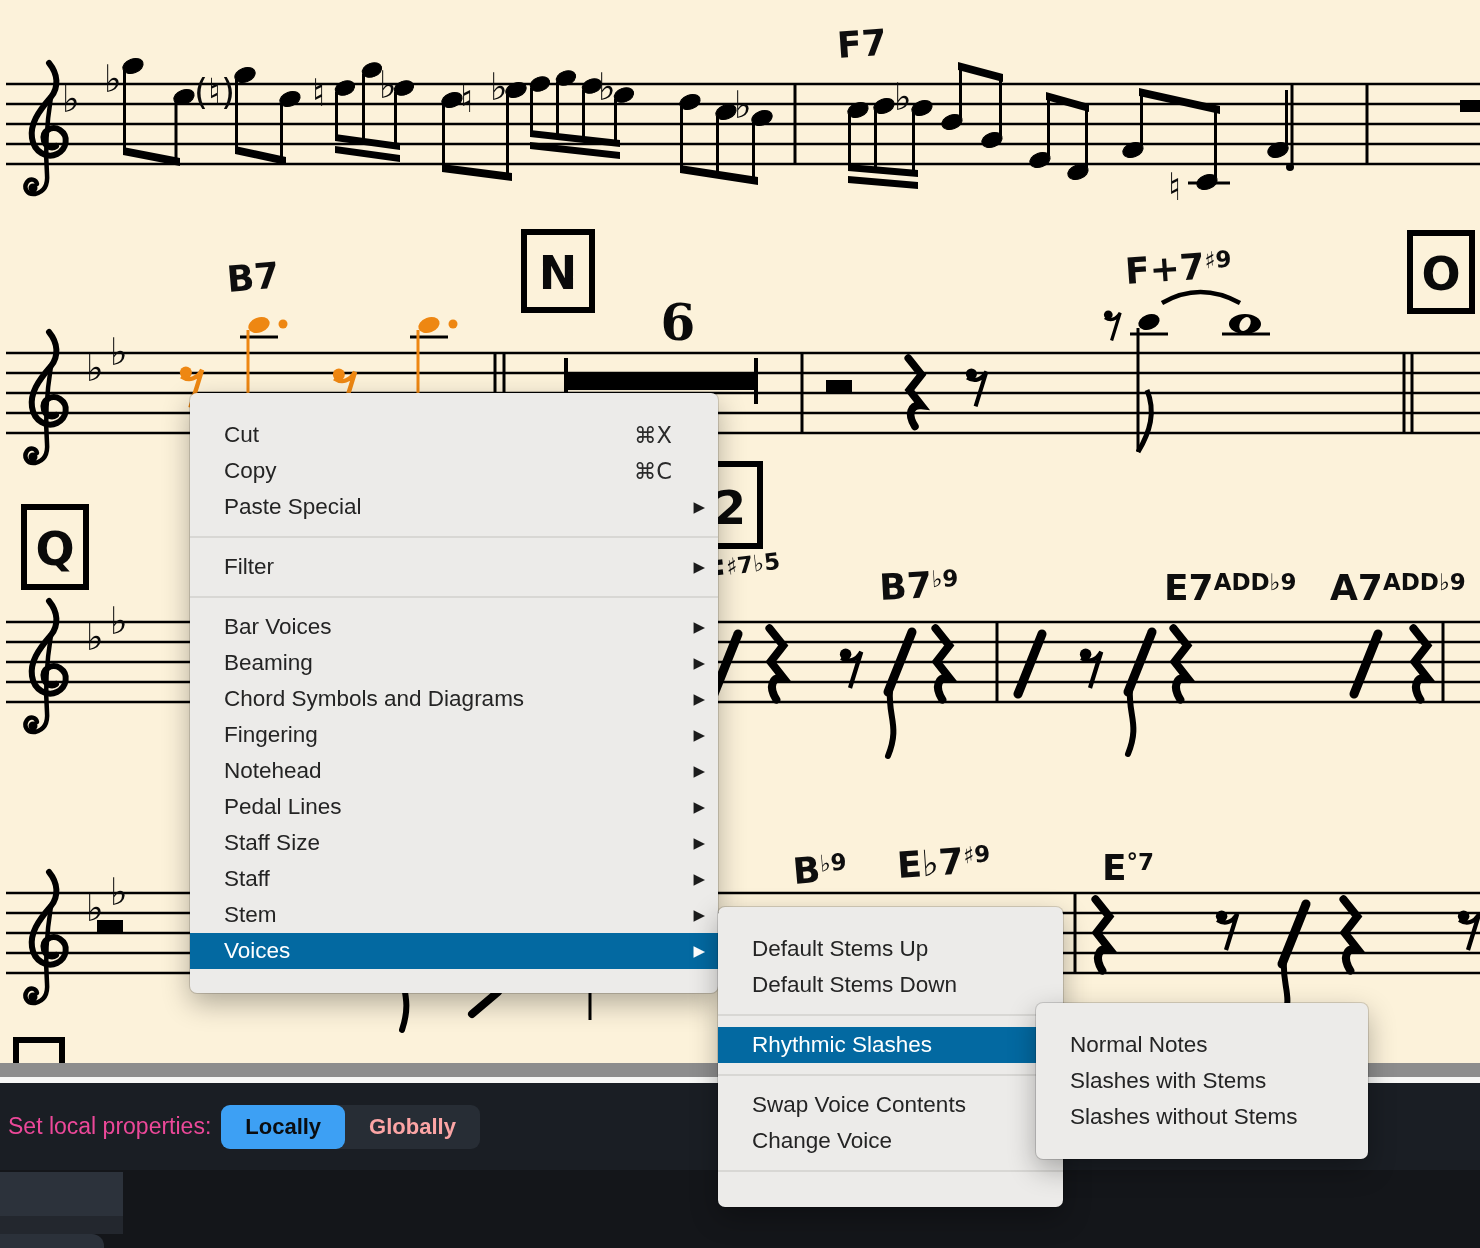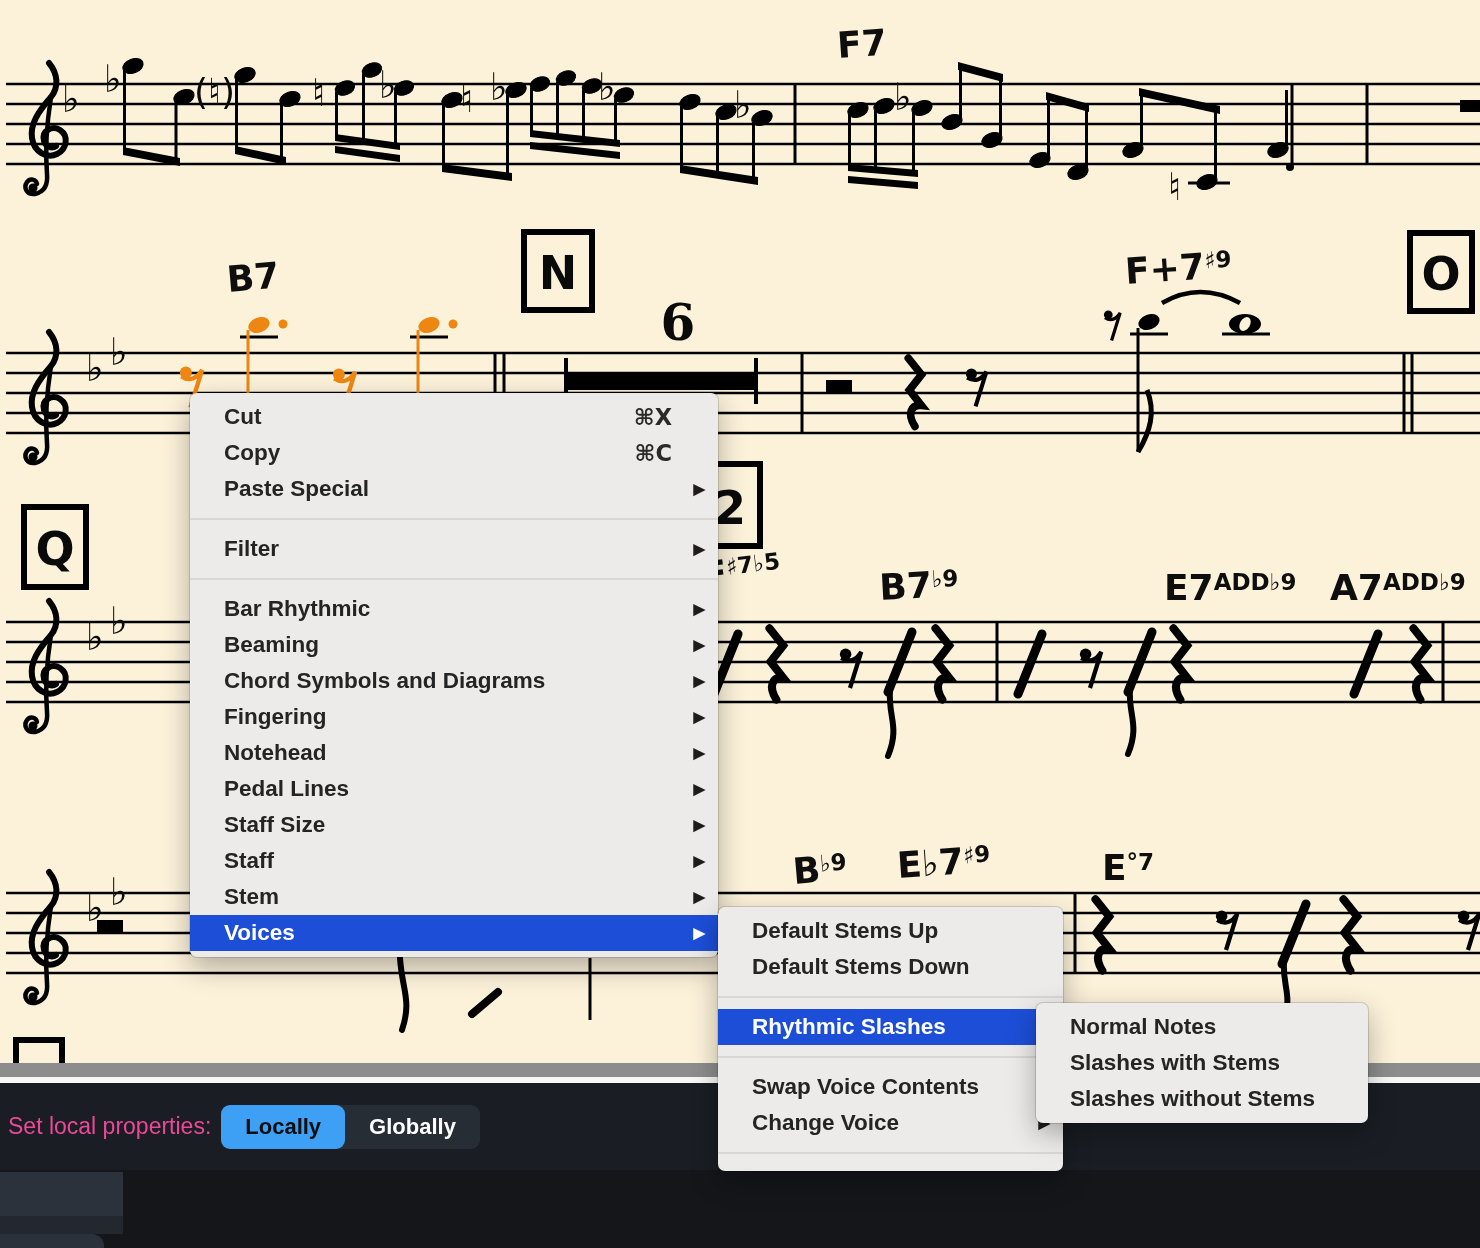--- a/index.html
+++ b/index.html
@@ -12,39 +12,39 @@
   .acc{font-family:"DejaVu Sans",sans-serif;font-size:38px;fill:#0a0a0a;}
   .acc-paren{font-family:"DejaVu Sans",sans-serif;font-size:36px;fill:#0a0a0a;}
   .chord{font-family:"DejaVu Sans",sans-serif;font-weight:bold;fill:#0e0e0e;font-size:36px;}
   .chord .sup{font-size:23px;}
   .rmark{font-family:"DejaVu Sans",sans-serif;font-weight:bold;font-size:46px;fill:#0a0a0a;text-anchor:middle;}
   .mrnum{font-family:"DejaVu Serif",serif;font-weight:bold;font-size:50px;fill:#0a0a0a;text-anchor:middle;}
 
   
   .menu{position:absolute;background:#ecebe9;border-radius:7px;z-index:30;
         box-shadow:0 10px 28px rgba(0,0,0,.30),0 0 0 1px rgba(0,0,0,.14);
-        padding:6px 0;font-size:22.5px;color:#242424;font-weight:bold;}
+        padding:24px 0;font-size:22.5px;color:#242424;}
   .mi{position:relative;height:36px;display:flex;align-items:center;padding-left:34px;}
   .mi .lbl{white-space:nowrap;}
   .mi .sc{margin-left:auto;margin-right:46px;font-family:"DejaVu Sans",sans-serif;color:#2a2a2a;}
   .mi .arr{position:absolute;right:13px;top:50%;transform:translateY(-50%);font-size:15px;color:#1c1c1c;}
-  .mi.hl{background:#1d4ed8;color:#ffffff;}
+  .mi.hl{background:#0369a1;color:#ffffff;}
   .mi.hl .arr{color:#ffffff;}
   .msep{height:24px;display:flex;align-items:center;}
   .msep div{height:2px;width:100%;background:#d8d7d4;}
 
   
   .strip-gray{position:absolute;left:0;top:1063px;width:1480px;height:14px;background:#8d8d8d;z-index:20;}
   .strip-white{position:absolute;left:0;top:1077px;width:1480px;height:6px;background:#f7f7f5;z-index:20;}
   .props-bar{position:absolute;left:0;top:1083px;width:1480px;height:87px;background:#1a1e24;
              z-index:20;display:flex;align-items:center;}
   .props-label{color:#ec4899;font-size:23px;margin-left:8px;white-space:nowrap;}
   .seg{margin-left:10px;display:flex;background:#272d35;border-radius:9px;height:44px;align-items:stretch;}
   .seg-btn{border:none;outline:none;cursor:pointer;font-family:"Liberation Sans",sans-serif;
-           font-size:22px;font-weight:bold;background:transparent;color:#ffffff;padding:0 24px;border-radius:9px;}
+           font-size:22px;font-weight:bold;background:transparent;color:#fca5a5;padding:0 24px;border-radius:9px;}
   .seg-btn.active{background:#3da0f4;color:#0b0d10;}
   .under-area{position:absolute;left:0;top:1170px;width:1480px;height:78px;background:#14161a;z-index:20;}
   .ua-panel{position:absolute;left:0;top:2px;width:123px;height:44px;background:#2c323b;}
   .ua-strip{position:absolute;left:0;top:46px;width:123px;height:18px;background:#23272e;}
   .ua-box{position:absolute;left:0;top:64px;width:104px;height:14px;background:#2b313a;border-top-right-radius:12px;}
 </style>
 </head>
 <body>
 
 <div id="app">
@@ -347,21 +347,21 @@
         <div></div>
       </div>
   <div class="mi">
     <span class="lbl">Filter</span>
     <span class="arr">▶</span>
   </div>
   <div class="msep">
         <div></div>
       </div>
   <div class="mi">
-    <span class="lbl">Bar Rhythmic</span>
+    <span class="lbl">Bar Voices</span>
     <span class="arr">▶</span>
   </div>
   <div class="mi">
     <span class="lbl">Beaming</span>
     <span class="arr">▶</span>
   </div>
   <div class="mi">
     <span class="lbl">Chord Symbols and Diagrams</span>
     <span class="arr">▶</span>
   </div>

